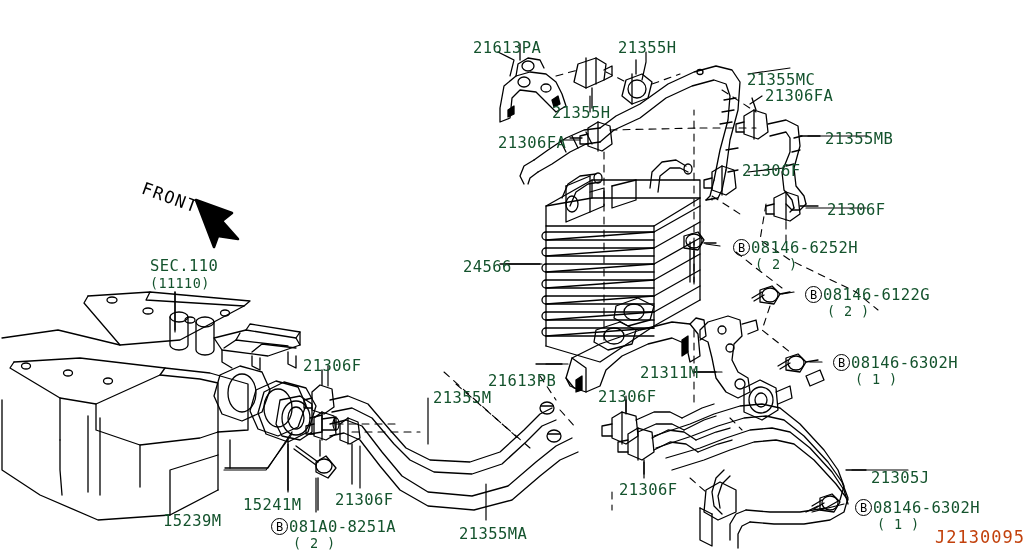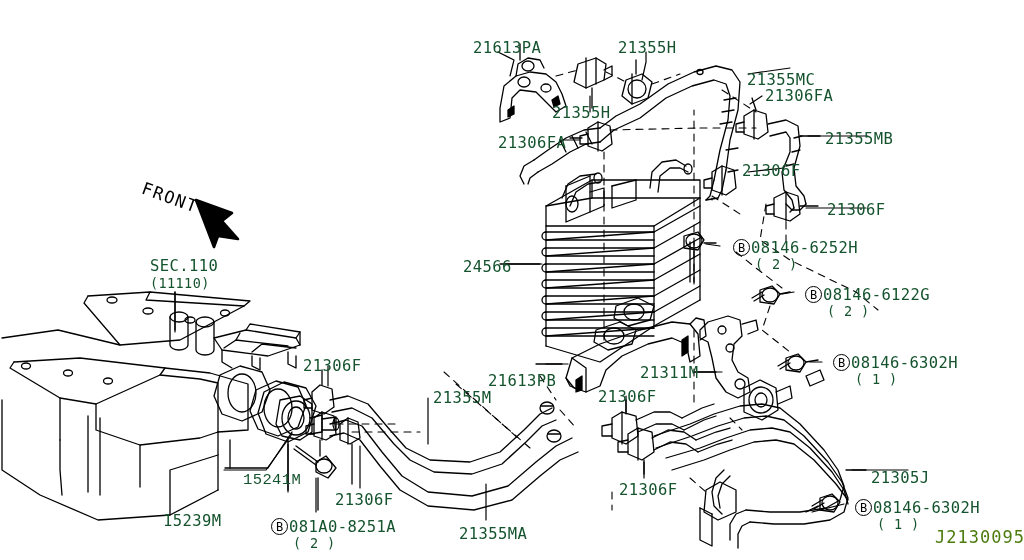--- a/index.html
+++ b/index.html
@@ -32,21 +32,21 @@
     line-height: 1.05;
   }
   .lbl.qty {
     font-size: 13.5px;
   }
   .diagno {
     position: absolute;
     font-family: "DejaVu Sans Mono", "Liberation Mono", monospace;
     font-size: 17px;
     letter-spacing: 1px;
-    color: #4d7c0f;
+    color: #c2410c;
     white-space: nowrap;
   }
   .front-txt {
     position: absolute;
     font-family: "DejaVu Sans Mono", "Liberation Mono", monospace;
     font-size: 17px;
     letter-spacing: 1.5px;
     color: #000;
     transform: rotate(20deg);
     transform-origin: left top;
@@ -525,21 +525,21 @@
       <div class="lbl" style="left: 827px; top: 202px;">21306F</div>
       <div class="lbl" style="left: 463px; top: 259px;">24566</div>
       <div class="lbl" style="left: 488px; top: 373px;">21613PB</div>
       <div class="lbl" style="left: 640px; top: 365px;">21311M</div>
       <div class="lbl" style="left: 598px; top: 389px;">21306F</div>
       <div class="lbl" style="left: 303px; top: 358px;">21306F</div>
       <div class="lbl" style="left: 405px; top: 390px; margin-left: 28px;">21355M</div>
       <div class="lbl" style="left: 619px; top: 482px;">21306F</div>
       <div class="lbl" style="left: 871px; top: 470px;">21305J</div>
       <div class="lbl" style="left: 163px; top: 475px; margin-top: 38px;">15239M</div>
-      <div class="lbl" style="left: 243px; top: 472px; font-family: Liberation Mono, monospace;">15241M</div>
+      <div class="lbl" style="left: 243px; top: 497px;">15241M</div>
       <div class="lbl" style="left: 335px; top: 492px;">21306F</div>
       <div class="lbl" style="left: 459px; top: 526px;">21355MA</div>
     </div>
   <div id="bolt-layer">
       <div class="bcirc" style="left: 733px; top: 239px;">B</div>
       <div class="lbl" style="left: 751px; top: 240px;">08146-6252H</div>
       <div class="lbl qty" style="left: 755px; top: 257px;">( 2 )</div>
       <div class="bcirc" style="left: 805px; top: 286px;">B</div>
       <div class="lbl" style="left: 823px; top: 287px; text-align: center;">08146-6122G</div>
       <div class="lbl qty" style="left: 827px; top: 304px;">( 2 )</div>

